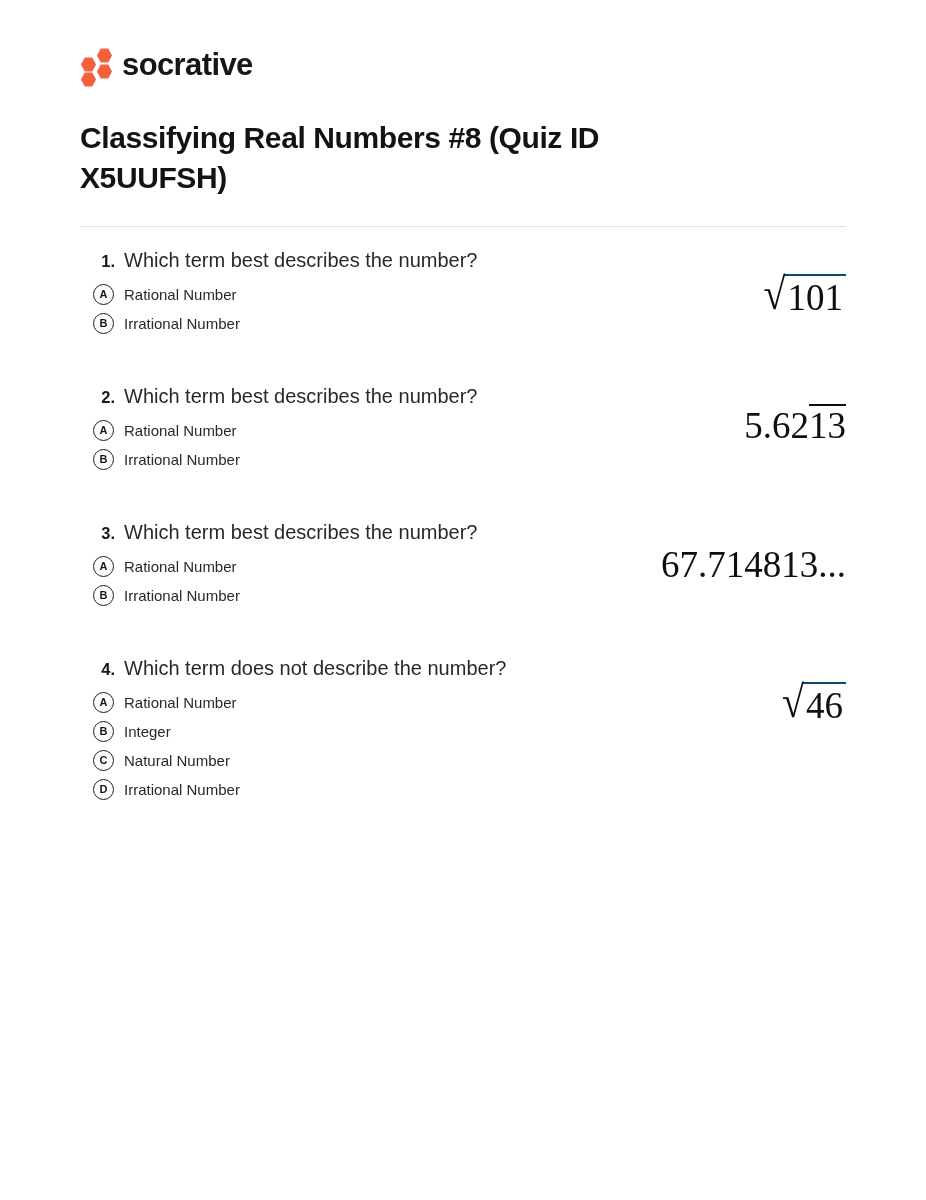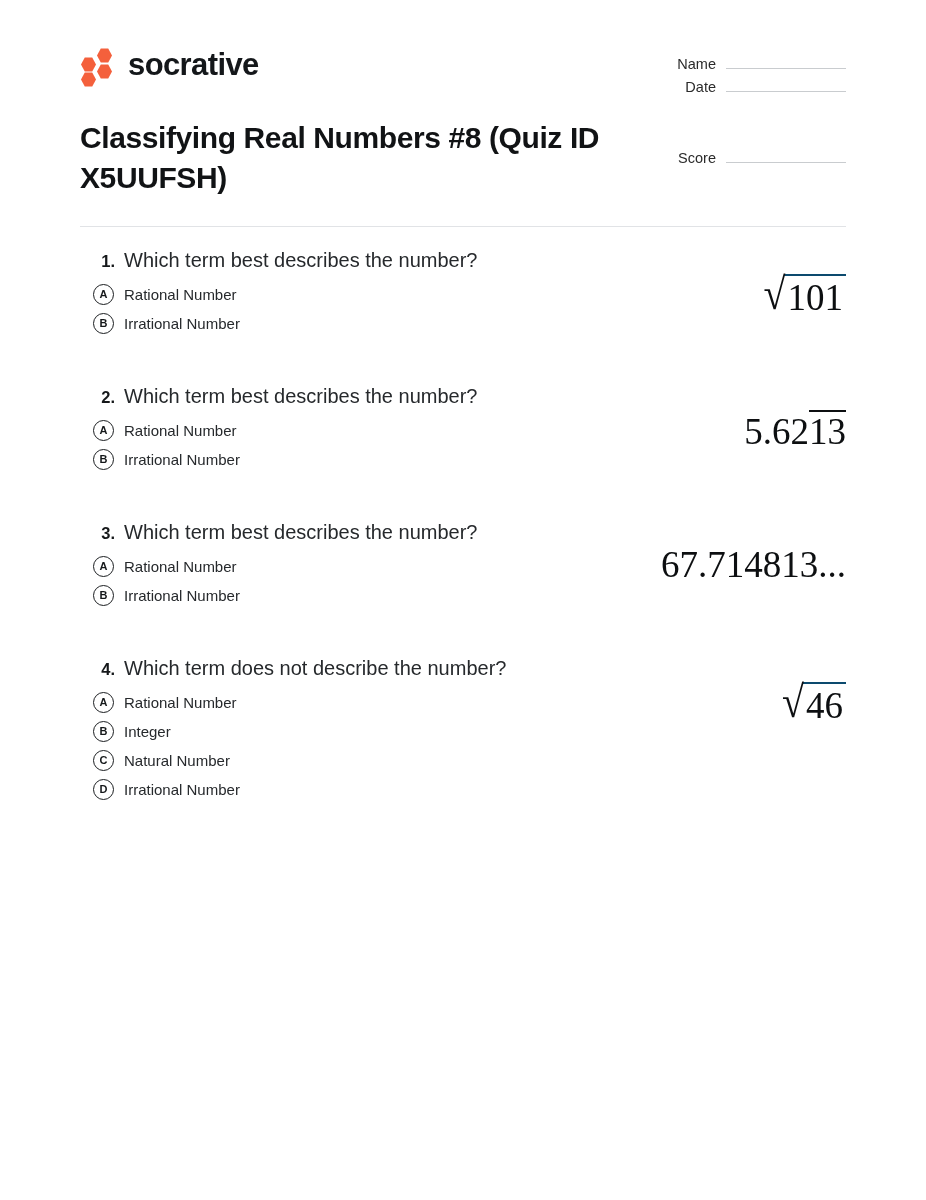--- a/index.html
+++ b/index.html
@@ -31,21 +31,21 @@
     position: relative;
     height: 180px;
   }
 
   .brand {
     position: absolute;
     left: 80px;
     top: 48px;
     display: flex;
     align-items: center;
-    gap: 14px;
+    gap: 8px;
   }
   .brand-mark {
     position: relative;
     width: 34px;
     height: 32px;
     flex: 0 0 auto;
   }
   .hex {
     position: absolute;
     width: 15px;
@@ -220,34 +220,20 @@
     <div class="brand">
       <div class="brand-mark">
         <span class="hex tr"></span>
         <span class="hex ml"></span>
         <span class="hex mr"></span>
         <span class="hex bl"></span>
       </div>
       <div class="brand-name">socrative</div>
     </div>
 
-    <div class="meta">
-      <div class="meta-row">
-        <span class="meta-label">Name</span>
-        <span class="meta-line"></span>
-      </div>
-      <div class="meta-row">
-        <span class="meta-label">Date</span>
-        <span class="meta-line"></span>
-      </div>
-      <div class="meta-row score">
-        <span class="meta-label">Score</span>
-        <span class="meta-line"></span>
-      </div>
-    </div>
 
     <div class="title">Classifying Real Numbers #8 (Quiz ID X5UUFSH)</div>
 
     <div class="divider"></div>
   </div>
 
   <div class="questions" id="questions-root">
       <div class="question" style="margin-bottom: 36px;">
         <div class="q-head">
           <span class="q-num">1.</span>
@@ -276,21 +262,21 @@
         <div class="options">
           <div class="option">
             <span class="opt-badge">A</span>
             <span class="opt-text">Rational Number</span>
           </div>
           <div class="option">
             <span class="opt-badge">B</span>
             <span class="opt-text">Irrational Number</span>
           </div>
         </div>
-        <div class="q-math" style="top: 26px;"><span>5.62</span><span class="vinculum">13</span></div>
+        <div class="q-math" style="top: 20px;"><span>5.62</span><span class="vinculum">13</span></div>
       </div>
       <div class="question" style="margin-bottom: 36px;">
         <div class="q-head">
           <span class="q-num">3.</span>
           <span class="q-text">Which term best describes the number?</span>
         </div>
         <div class="options">
           <div class="option">
             <span class="opt-badge">A</span>
             <span class="opt-text">Rational Number</span>

